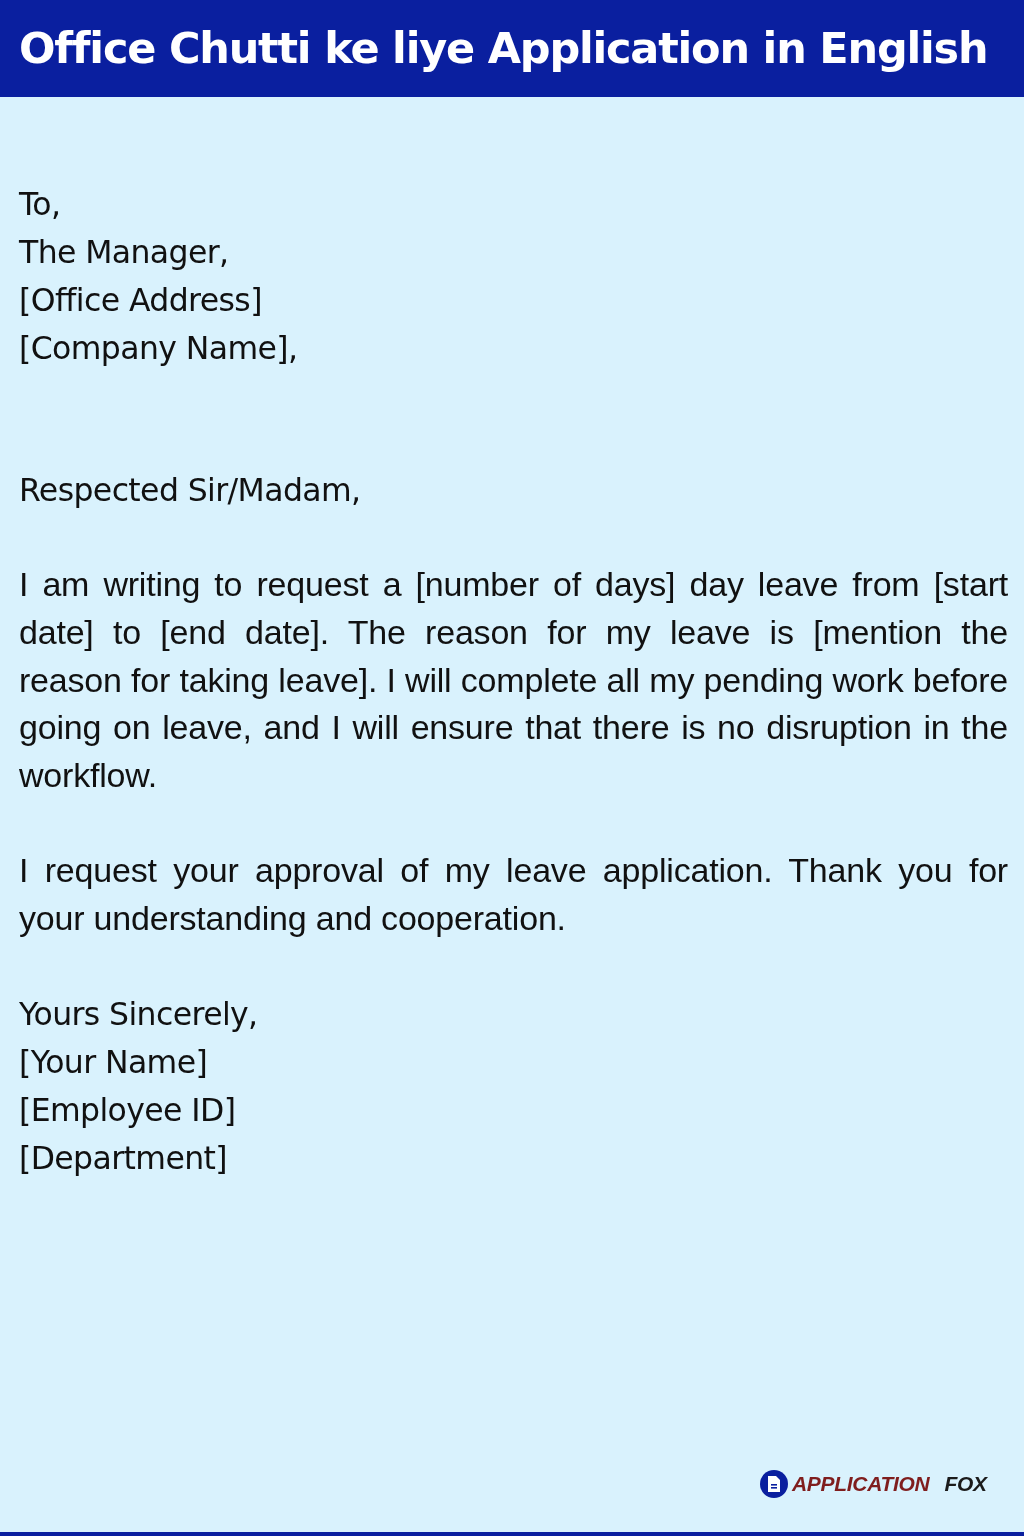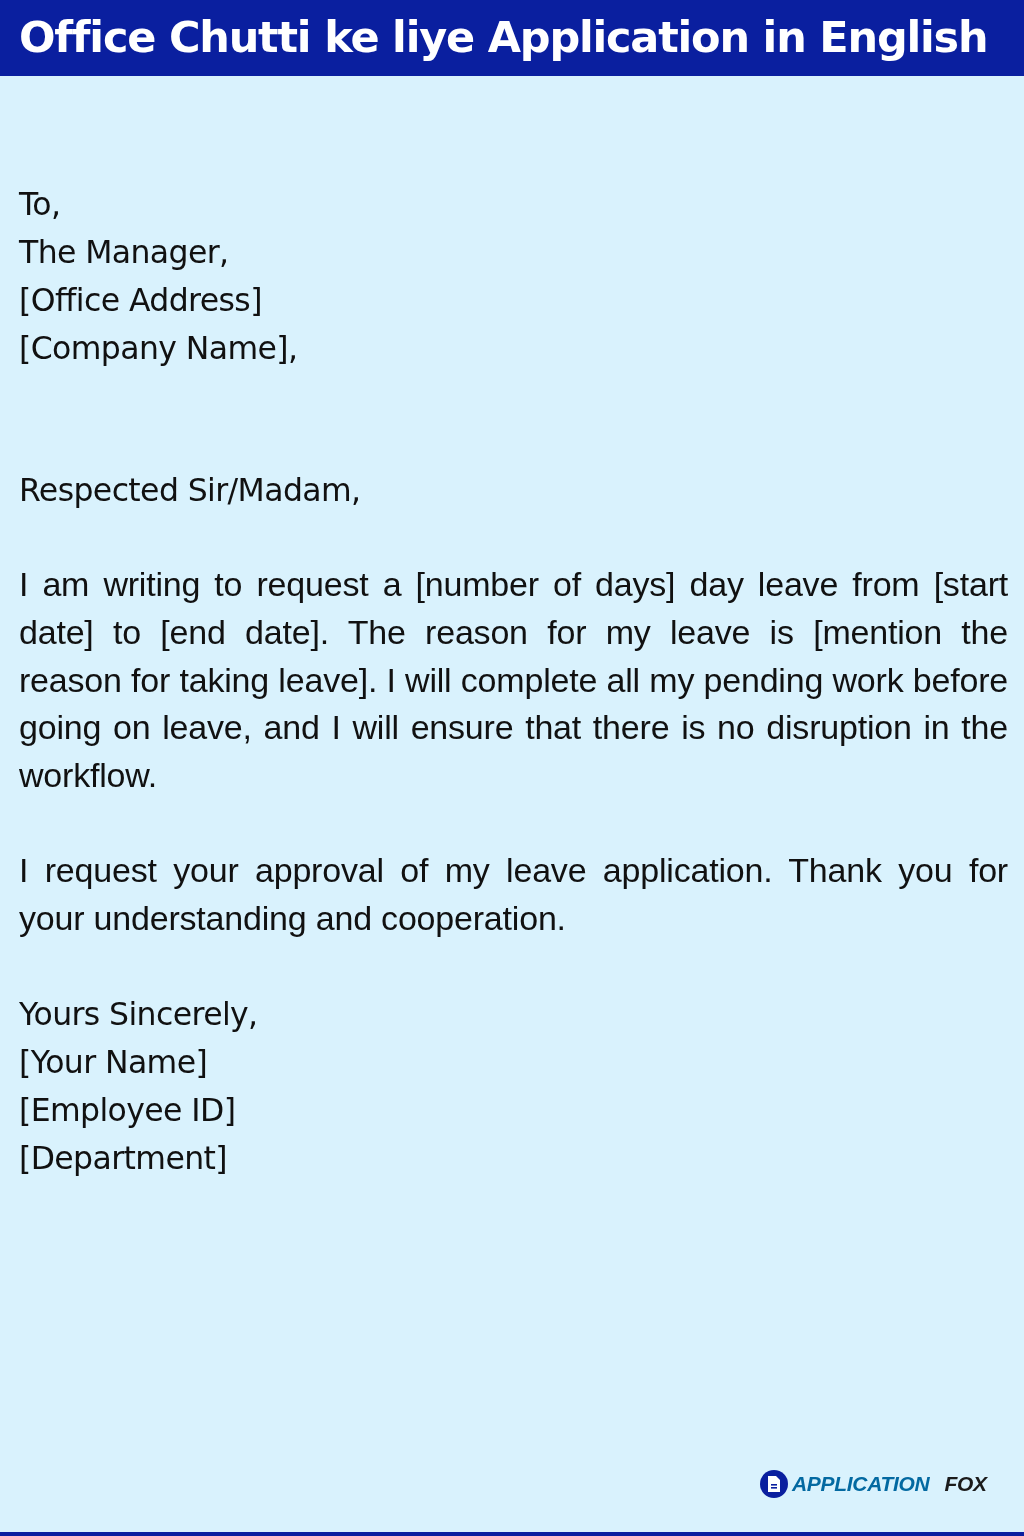--- a/index.html
+++ b/index.html
@@ -9,21 +9,21 @@
       background: #d9f2fd;
       position: relative;
       overflow: hidden;
       font-family: "Liberation Sans", "DejaVu Sans", sans-serif;
       color: #111111;
     }
     .header {
       position: absolute;
       left: 0; top: 0;
       width: 1024px;
-      height: 76px;
+      height: 97px;
       background: #0a1f9f;
       display: flex;
       align-items: center;
       box-sizing: border-box;
       padding-left: 19px;
     }
     .header-title {
       color: #ffffff;
       font-family: "DejaVu Sans", sans-serif;
       font-weight: bold;
@@ -67,21 +67,21 @@
       background: #0a1f9f;
       display: flex; align-items: center; justify-content: center;
     }
     .logo-text {
       font-family: "Liberation Sans", sans-serif;
       font-weight: bold;
       font-style: italic;
       font-size: 21px;
       letter-spacing: -0.3px;
     }
-    .logo-text .a { color: #0369a1; font-style: italic; }
+    .logo-text .a { color: #7f1d1d; font-style: italic; }
     .logo-text .b { color: #1b1b1b; padding-left: 15px; }
     .bottom-bar {
       position: absolute;
       left: 0; bottom: 0;
       width: 1024px; height: 4px;
       background: #0a1f9f;
     }
   </style>
 </head>
 <body>

